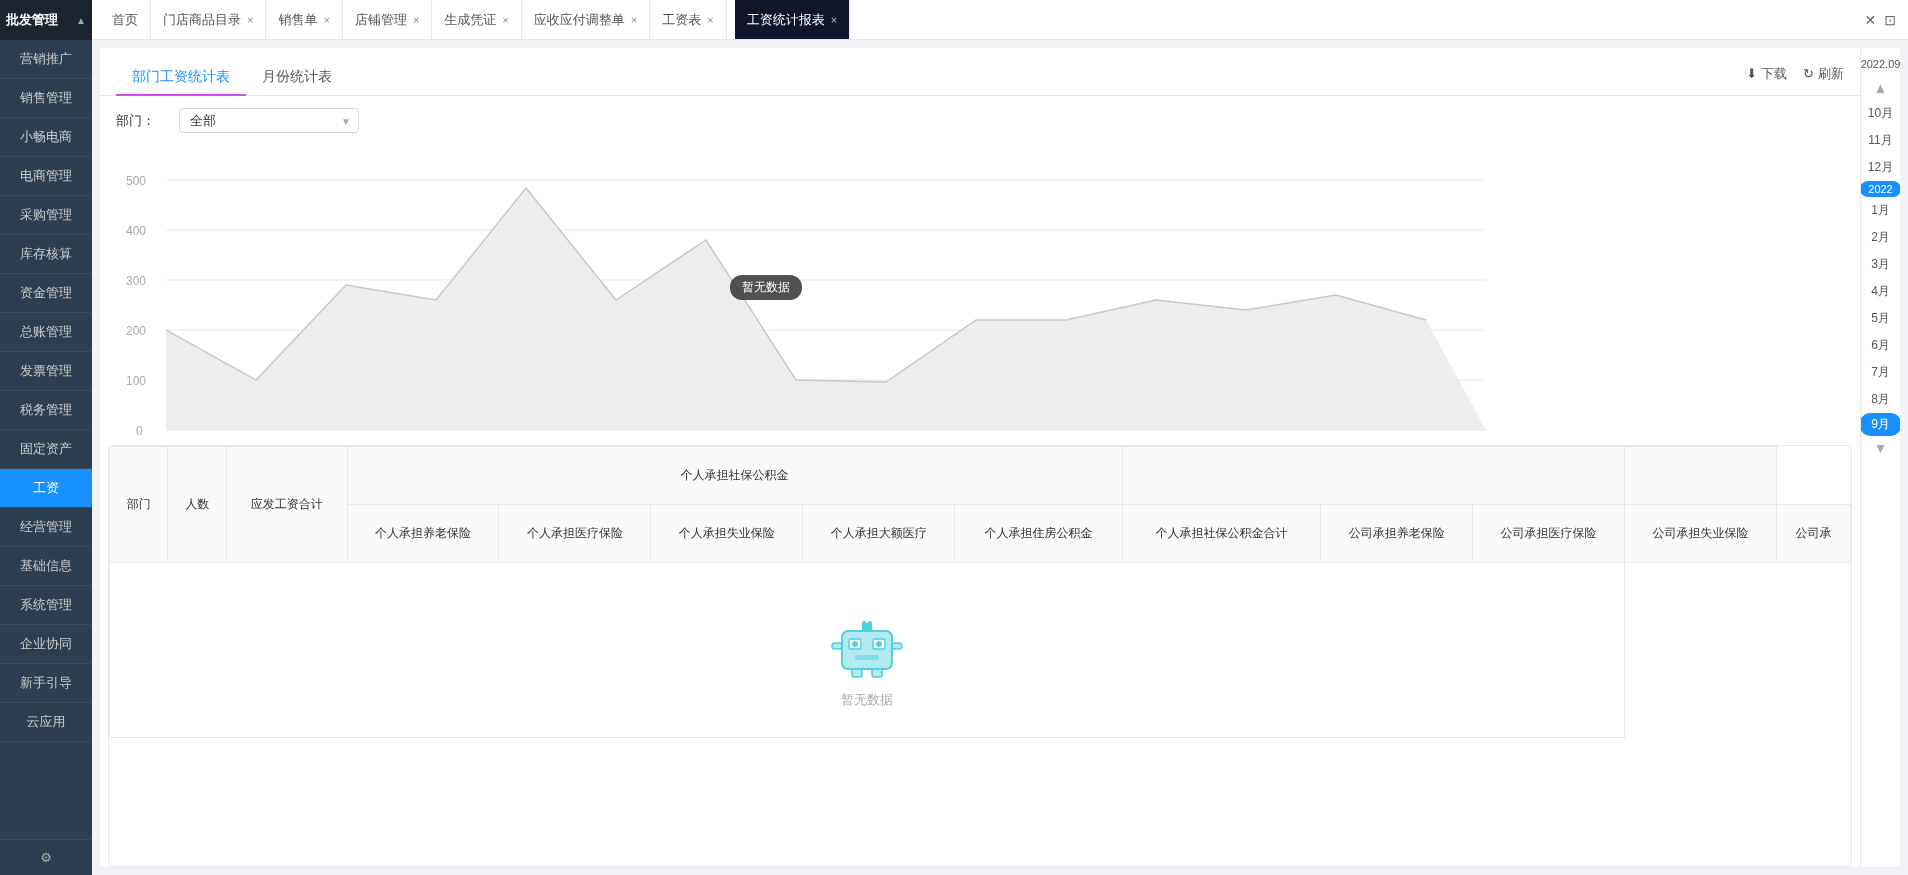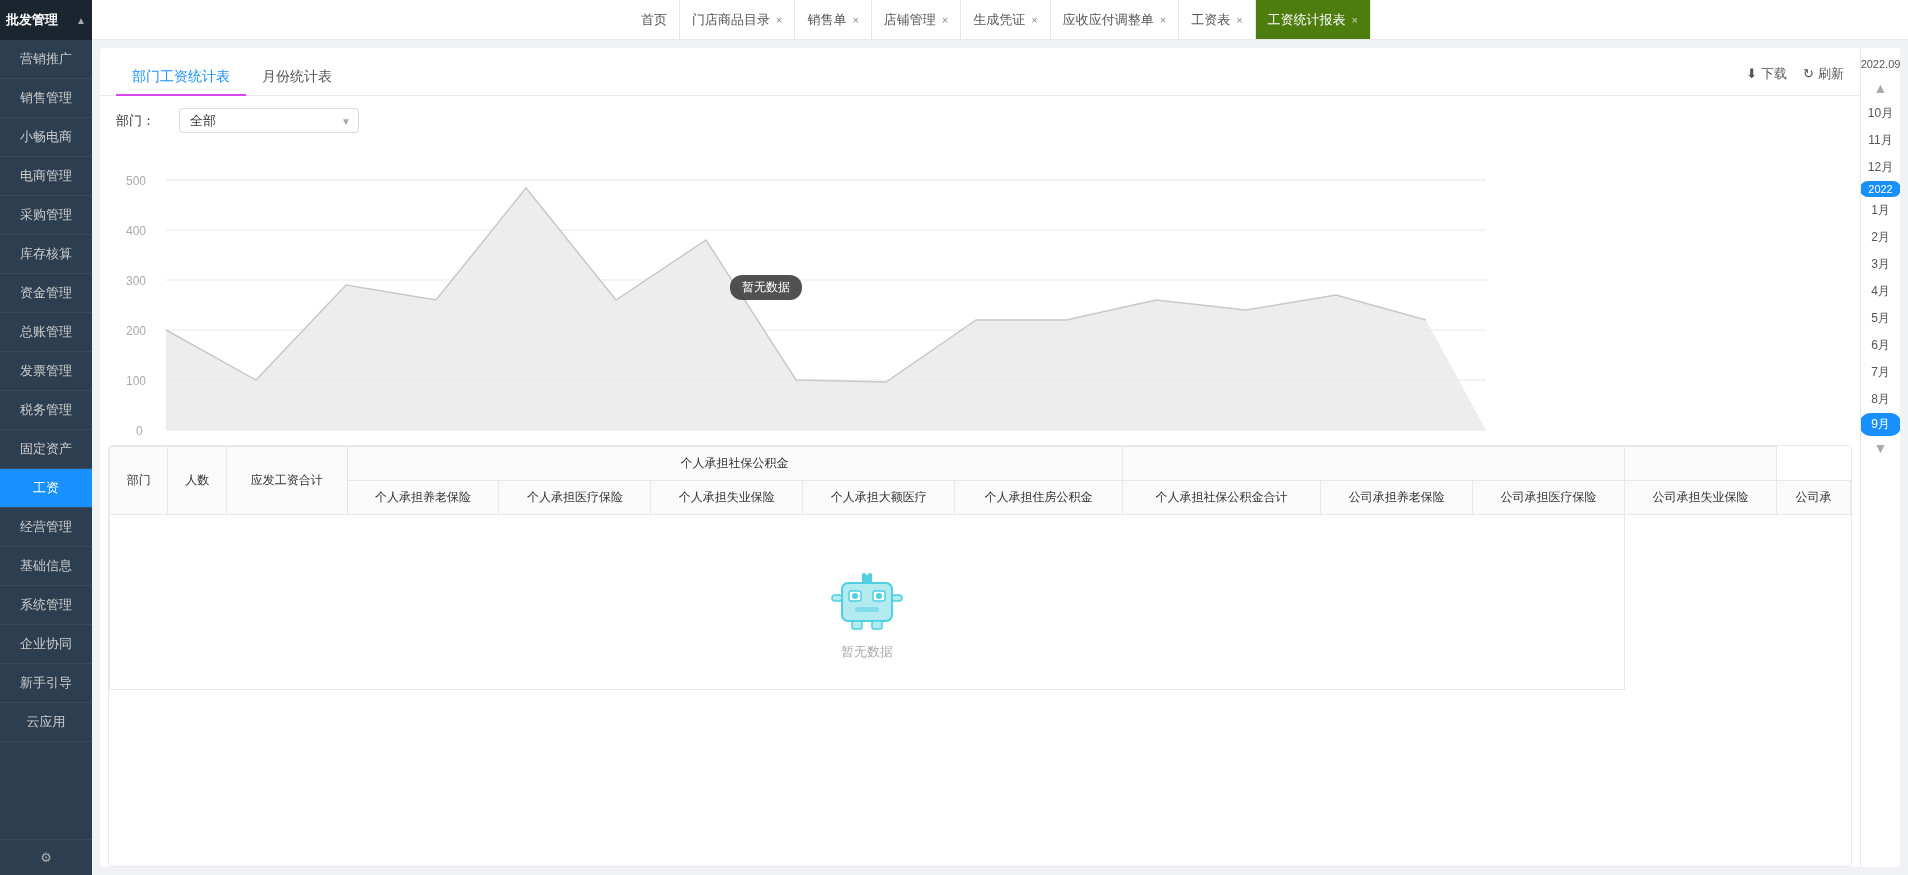--- a/index.html
+++ b/index.html
@@ -55,37 +55,37 @@
     
     .tab-bar {
       background: #fff;
       border-bottom: 1px solid #e8e8e8;
       display: flex;
       align-items: center;
       height: 40px;
       padding: 0 8px;
       overflow: hidden;
       flex-shrink: 0;
-      flex-direction: column;
     }
     .tab-item {
       display: flex;
       align-items: center;
       padding: 0 12px;
       height: 40px;
       font-size: 13px;
       color: #555;
       cursor: pointer;
       border-right: 1px solid #e8e8e8;
       white-space: nowrap;
       position: relative;
     }
     .tab-item.active {
-      background: #4d7c0f;
+      background: #0f172a;
       color: #fff;
+      margin-left: 8px;
     }
     .tab-item .close-icon {
       margin-left: 6px;
       font-size: 11px;
       color: inherit;
       opacity: 0.7;
     }
     .tab-bar-end {
       margin-left: auto;
       display: flex;
@@ -207,21 +207,21 @@
       border-radius: 4px;
     }
     .data-table {
       width: 100%;
       border-collapse: collapse;
       font-size: 12px;
     }
     .data-table th {
       background: #fafafa;
       border: 1px solid #e8e8e8;
-      padding: 8px 10px;
+      padding: 20px 10px;
       text-align: center;
       font-weight: normal;
       color: #333;
       white-space: nowrap;
     }
     .data-table td {
       border: 1px solid #e8e8e8;
       padding: 8px 10px;
       text-align: center;
       color: #555;

